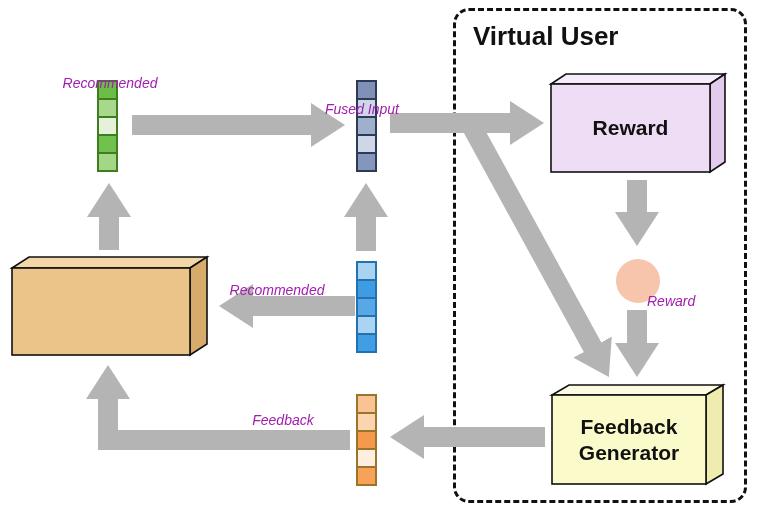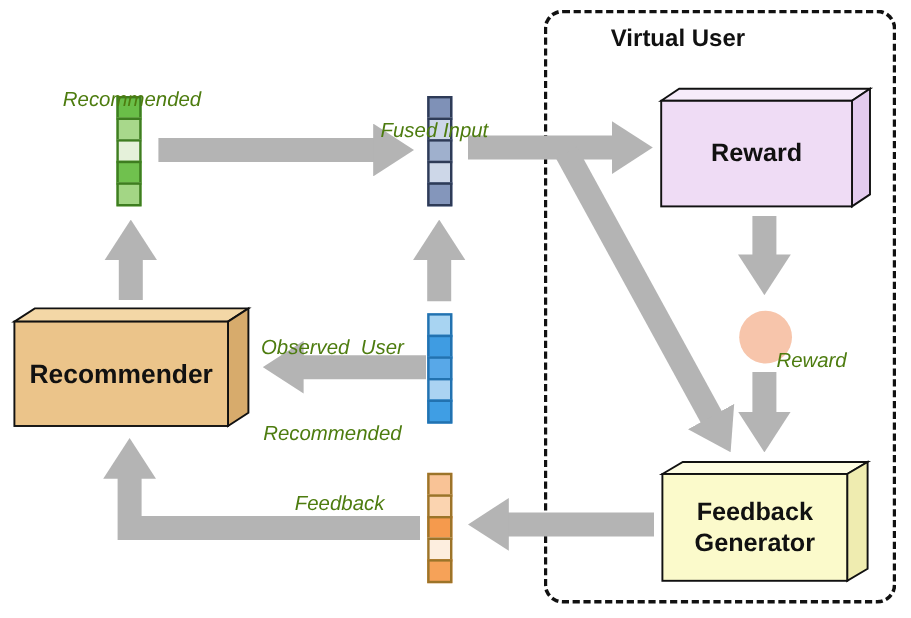--- a/index.html
+++ b/index.html
@@ -7,26 +7,26 @@
     position:relative;width:759px;height:515px;background:#fff;overflow:hidden;
     font-family:"Liberation Sans",sans-serif;color:#1a1a1a;
   }
   .layer{position:absolute;left:0;top:0;width:759px;height:515px;}
   
   .vu-box{
     position:absolute;left:453px;top:8px;width:294px;height:495px;
     box-sizing:border-box;border:3px dashed #111;border-radius:16px;background:transparent;
   }
   .vu-title{
-    position:absolute;left:17px;top:10px;font-weight:bold;font-size:20px;color:#111;white-space:pre;margin-left:36px;
+    position:absolute;left:17px;top:10px;font-weight:bold;font-size:26px;color:#111;white-space:pre;
   }
   
   .lbl{
-    position:absolute;font-style:italic;font-size:17px;line-height:24px;
-    text-align:center;color:#4d7c0f;white-space:pre;
+    position:absolute;font-style:italic;font-size:14px;line-height:24px;
+    text-align:center;color:#a21caf;white-space:pre;
   }
   .lbl.left{text-align:left;}
   
   .box-label{
     position:absolute;display:flex;flex-direction:column;align-items:center;justify-content:center;
     font-weight:bold;color:#111;text-align:center;white-space:pre;
   }
   .box-label .ln{line-height:26px;}
   #recommender-label{left:12px;top:268px;width:178px;height:87px;font-size:22px;}
   #reward-estimator-label{left:551px;top:84px;width:159px;height:88px;font-size:21px;}
@@ -120,35 +120,31 @@
 
   <div class="lbl" style="left:10px;top:23px;width:200px;">
     <div>Recommended</div>
   </div>
 
   <div class="lbl" style="left:297px;top:49px;width:130px;">
     <div>Fused Input</div>
   </div>
 
   <div class="lbl" style="left:199px;top:230px;width:156px;">
-    <div>Observed  User</div>
     <div>Recommended</div>
   </div>
 
   <div class="lbl" style="left:208px;top:360px;width:150px;">
     <div>Feedback</div>
   </div>
 
   <div class="lbl left" style="left:647px;top:241px;width:80px;">
     <div>Reward</div>
   </div>
 
-  <div class="box-label" id="recommender-label">
-    <div class="ln">Recommender</div>
-  </div>
 
   <div class="box-label" id="reward-estimator-label">
     <div class="ln">Reward</div>
   </div>
 
   <div class="box-label" id="feedback-generator-label">
     <div class="ln">Feedback</div>
     <div class="ln">Generator</div>
   </div>
 

